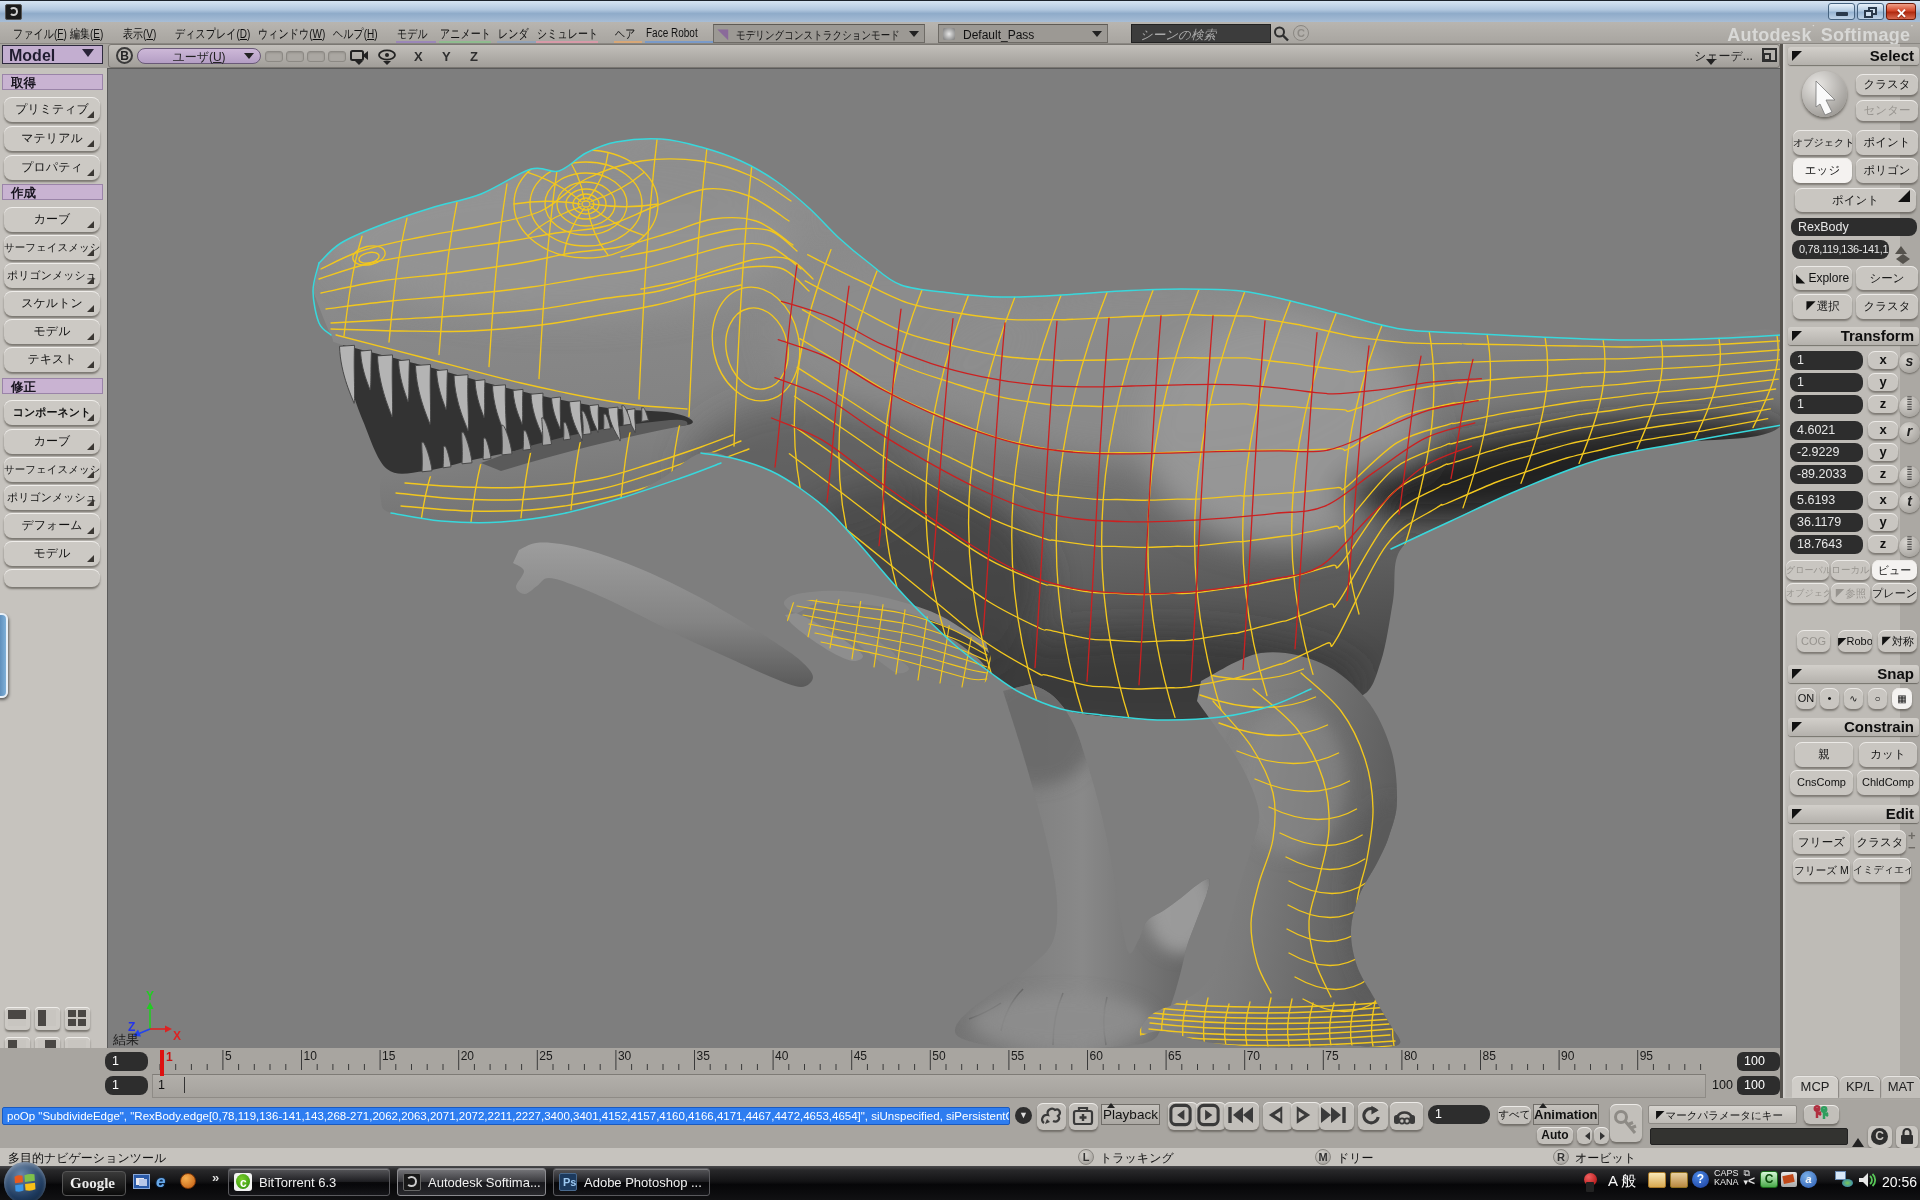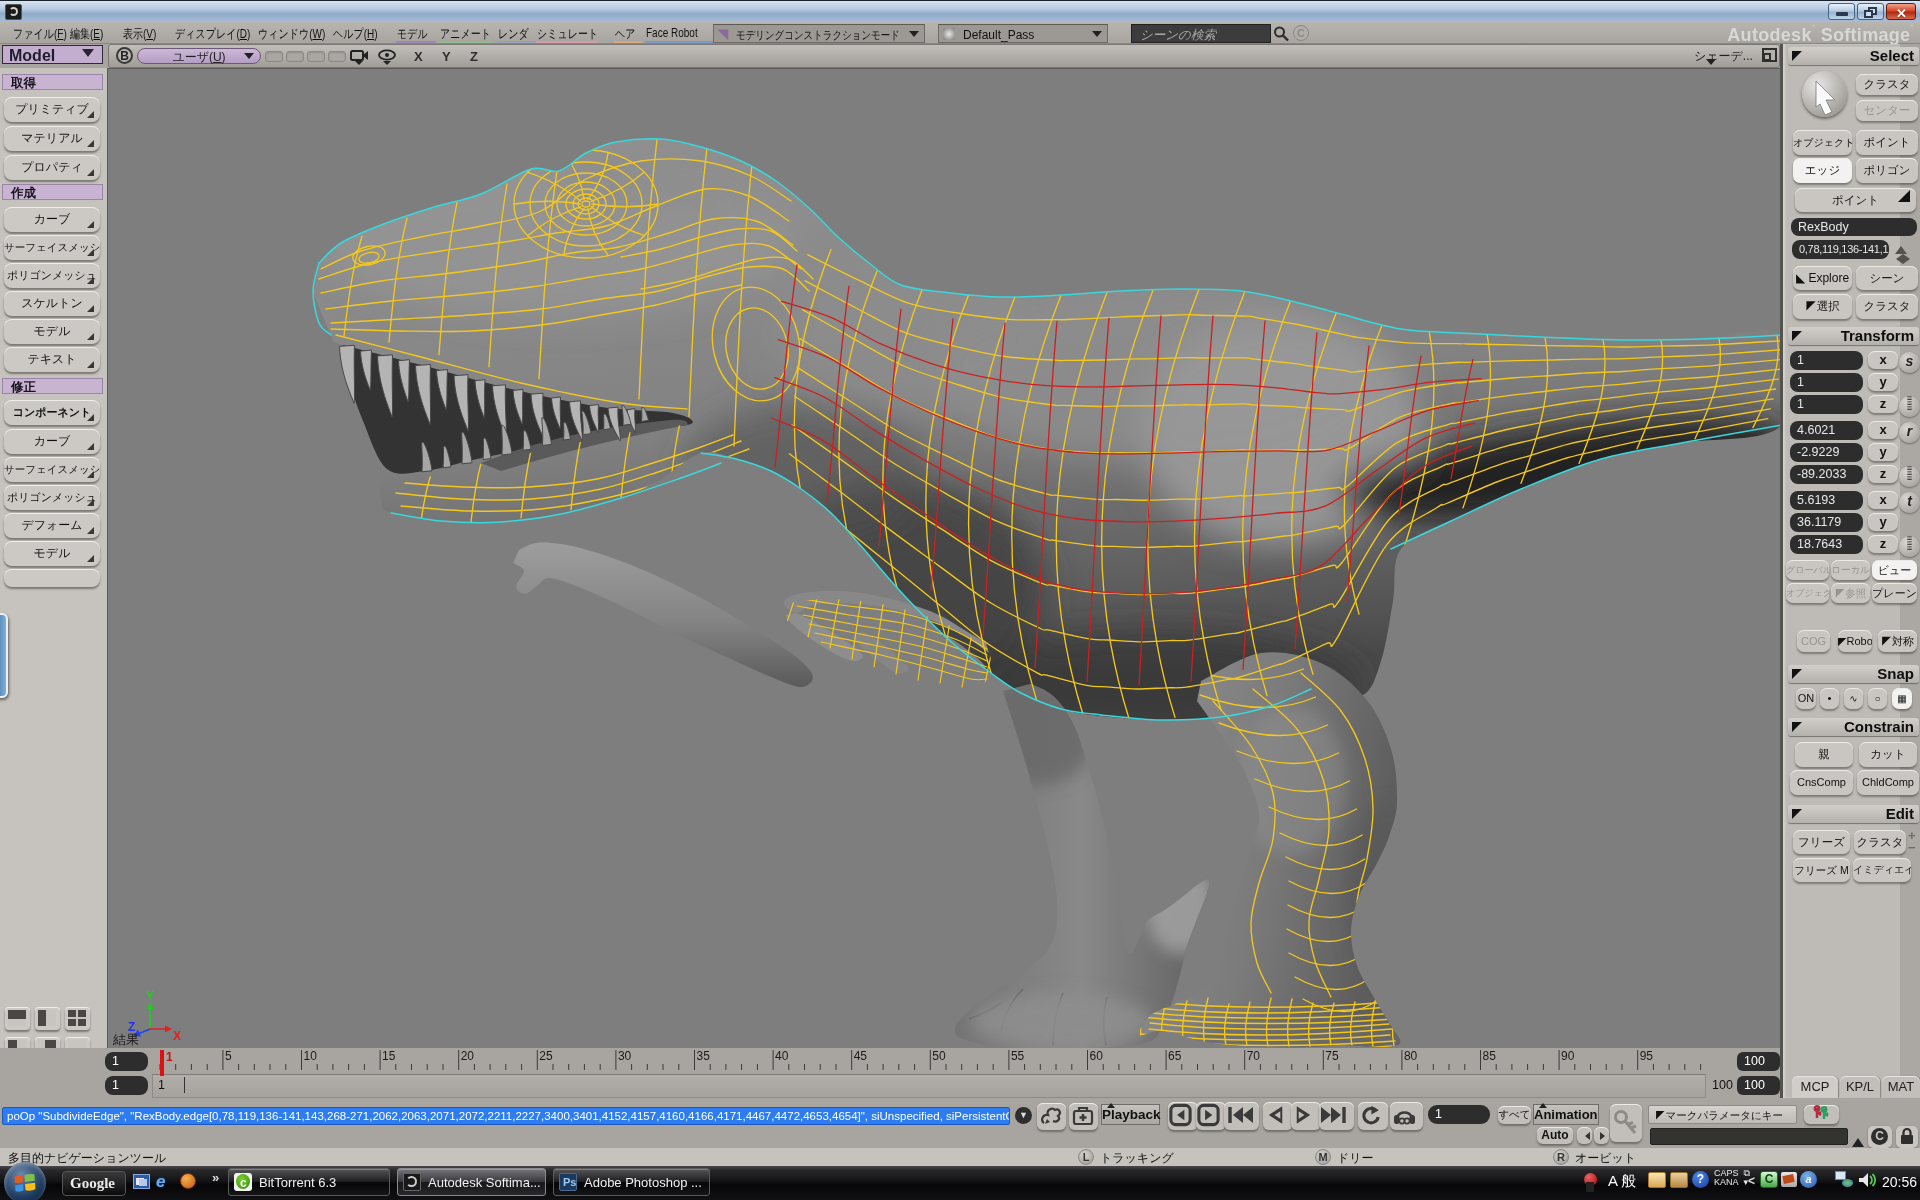--- a/index.html
+++ b/index.html
@@ -778,21 +778,21 @@
     <div style="position:absolute;left:1015px;top:7px;width:17px;height:17px;border-radius:50%;background:#2e2e2e;color:#ddd;font-size:9px;text-align:center;line-height:17px;">▼</div>
     <div class="pbtn" style="left:1037px;top:3px;width:29px;height:27px;"><svg width="28" height="25" viewBox="0 0 28 25">
           <path d="M7 20 C3 17 6 11 11 12 C9 7 15 4 18 7 C22 5 25 10 21 13 C24 16 20 20 16 18" fill="none" stroke="#3a3a3a" stroke-width="2.2"></path>
           <path d="M8 21 l5 -2 -3 -3 z" fill="#3a3a3a"></path>
         </svg></div>
     <div class="pbtn" style="left:1069px;top:3px;width:29px;height:27px;"><svg width="28" height="25" viewBox="0 0 28 25">
           <rect x="5" y="8" width="18" height="13" rx="2" fill="none" stroke="#3a3a3a" stroke-width="2.2"></rect>
           <path d="M10 8 v-3 h8 v3" fill="none" stroke="#3a3a3a" stroke-width="2.2"></path>
           <path d="M14 11 v7 M10.5 14.5 h7" stroke="#3a3a3a" stroke-width="2.4"></path>
         </svg></div>
-    <div style="position:absolute;left:1101px;top:4px;width:59px;height:21px;background:linear-gradient(#c5c2bd,#aaa7a2);border:1px solid #706d68;font-size:13.5px;font-weight:bold;color:#111;text-align:center;line-height:20px;">Playback</div>
+    <div style="position:absolute;left:1101px;top:4px;width:59px;height:21px;background:linear-gradient(#c5c2bd,#aaa7a2);border:1px solid #706d68;font-size:13.5px;font-weight:normal;color:#111;text-align:center;line-height:20px;">Playback</div>
     <div style="position:absolute;left:1107px;top:-1px;width:0;height:0;border:4px solid transparent;border-bottom:5px solid #222;"></div>
     <div class="pbtn tr" style="left:1168px;"><svg width="25" height="26" viewBox="0 0 26 26">
           <rect x="3" y="3" width="20" height="20" rx="5" fill="none" stroke="#3a3a3a" stroke-width="3.2"></rect>
           <path d="M17 7.5 L9.5 13 L17 18.5 Z" fill="#3a3a3a"></path>
         </svg></div>
     <div class="pbtn tr" style="left:1196px;"><svg width="25" height="26" viewBox="0 0 26 26">
           <rect x="3" y="3" width="20" height="20" rx="5" fill="none" stroke="#3a3a3a" stroke-width="3.2"></rect>
           <path d="M9.5 7.5 L17 13 L9.5 18.5 Z" fill="#3a3a3a"></path>
         </svg></div>
     <div class="pbtn tr" style="left:1224px;width:35px;"><svg width="31" height="26" viewBox="0 0 31 26">

